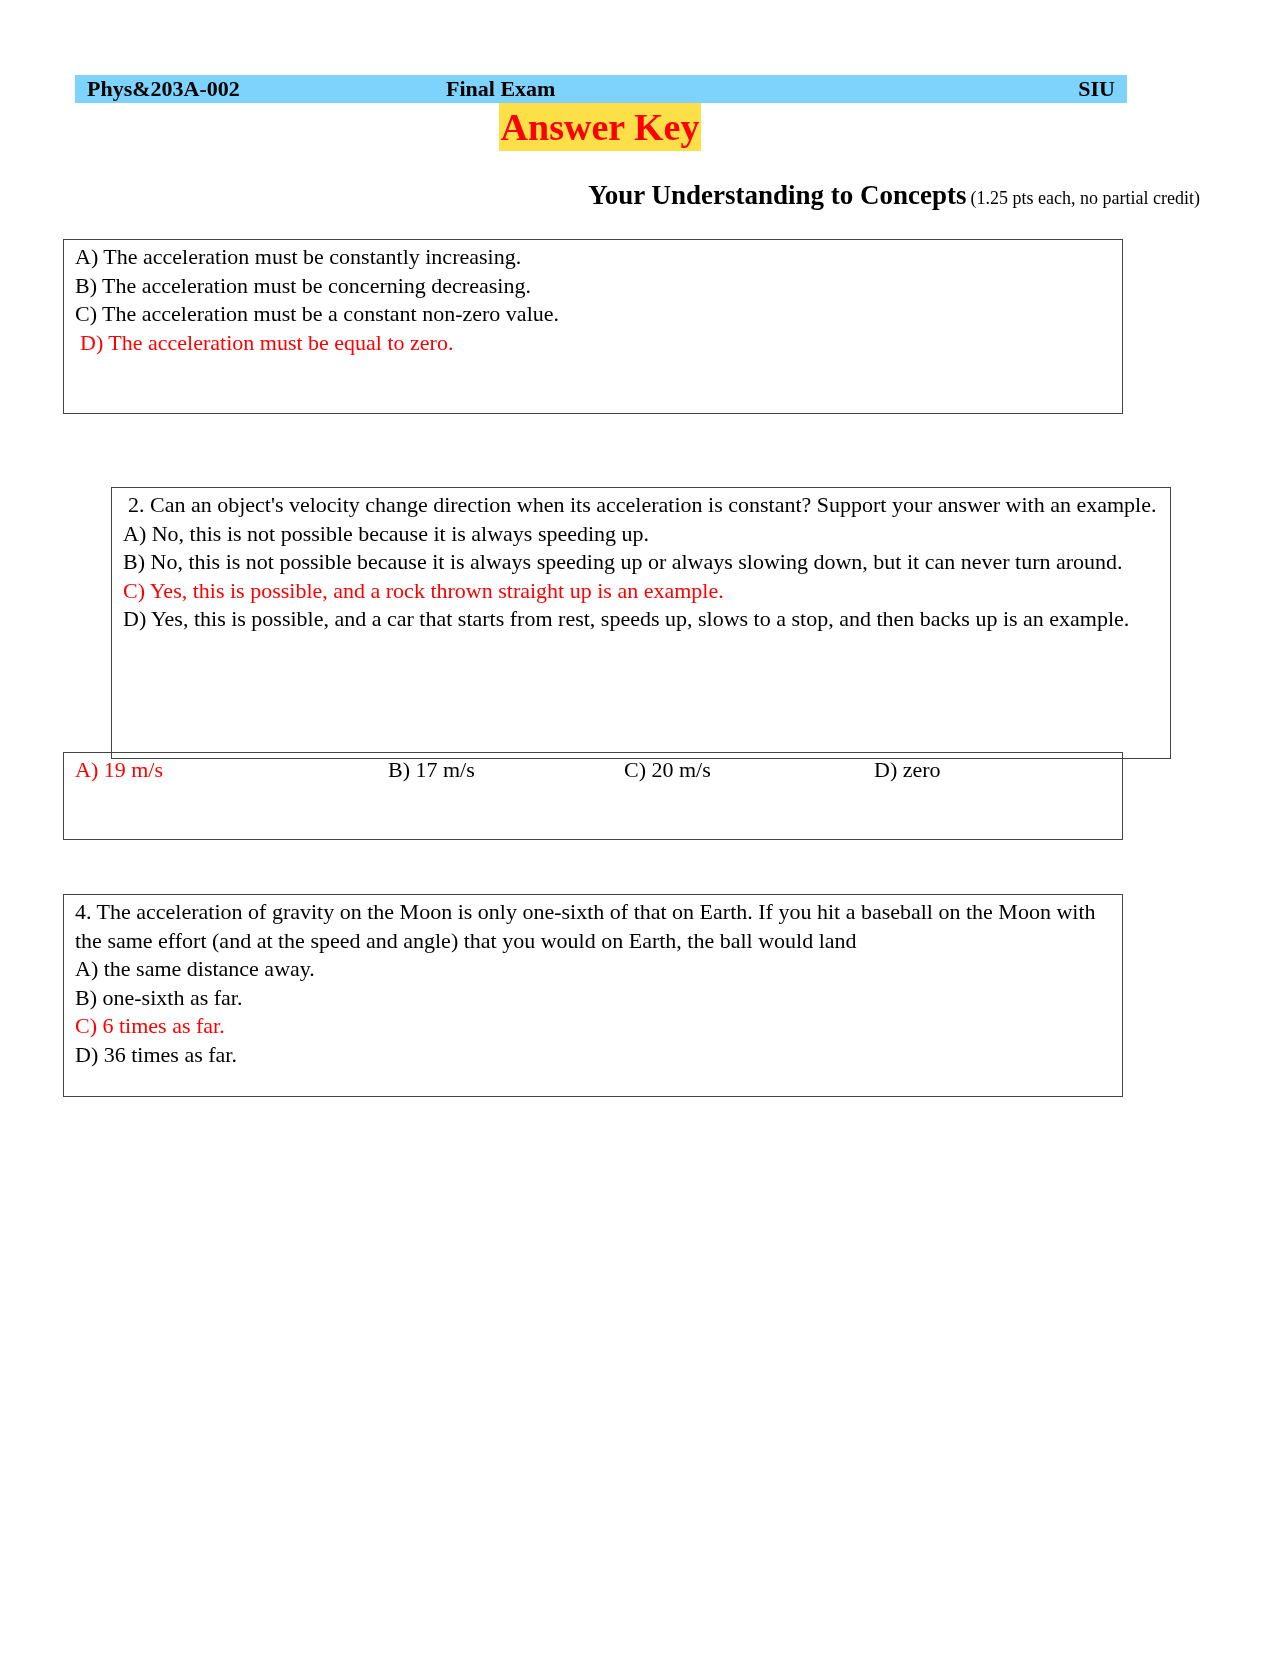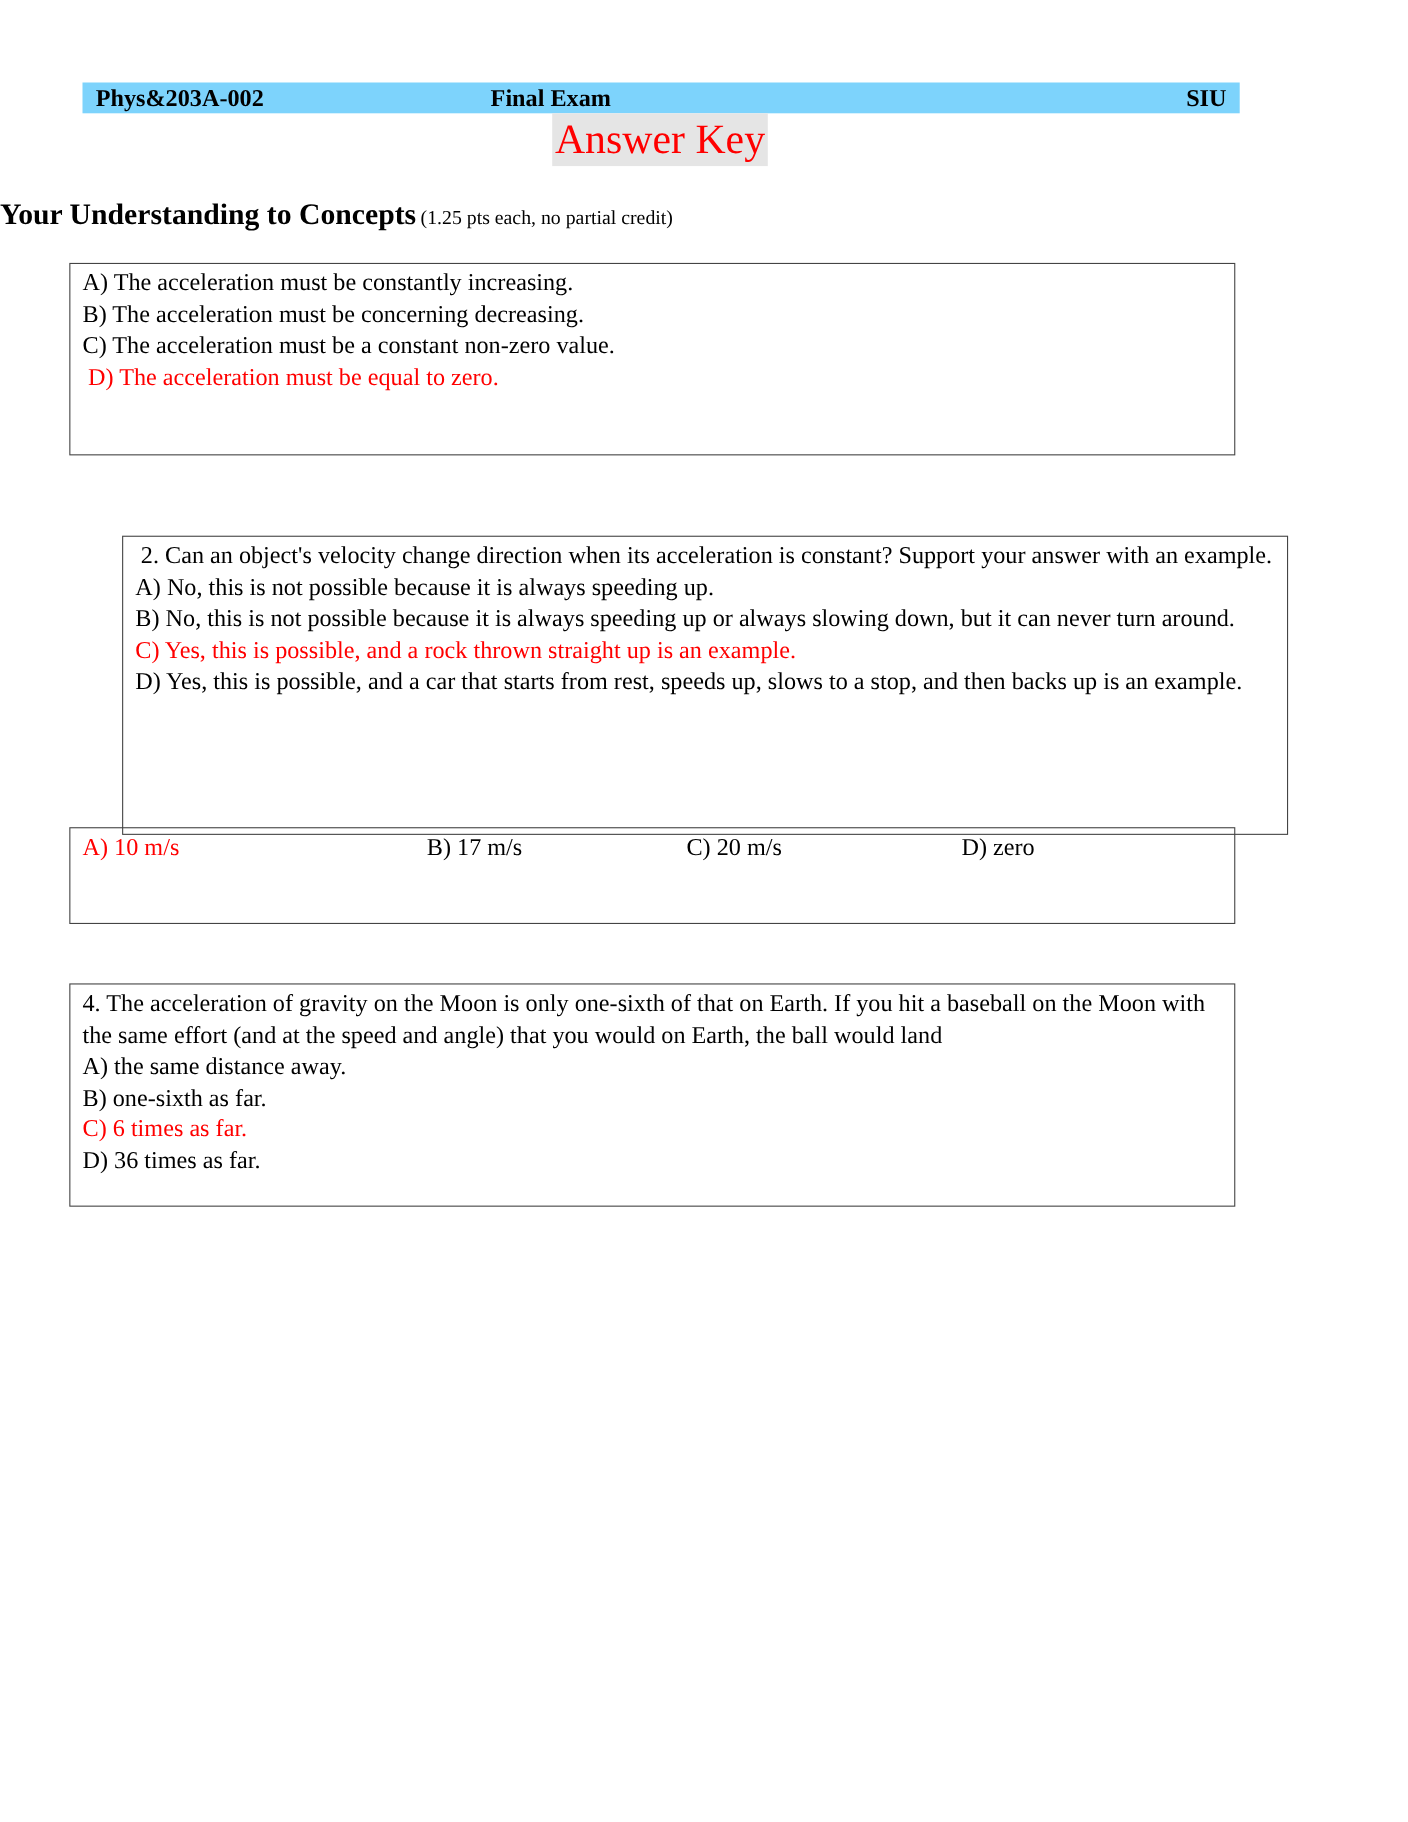--- a/index.html
+++ b/index.html
@@ -3,22 +3,22 @@
 <meta charset="utf-8">
 <style>
   html, body { margin:0; padding:0; background:#ffffff; }
   body { width:1280px; height:1656px; position:relative; font-family:"Liberation Serif", "DejaVu Serif", serif; color:#000; }
   .header-bar { position:absolute; left:75px; top:75px; width:1052px; height:28px; background:#7dd3fc; }
   .header-bar span { position:absolute; top:1px; font-weight:bold; font-size:22px; line-height:26px; }
   .h-course { left:12px; }
   .h-exam { left:371px; }
   .h-school { right:12px; }
   .answer-key-wrap { position:absolute; top:103px; left:0; width:1200px; text-align:center; }
-  .answer-key { display:inline-block; background:#e5e5e5; color:#ff0000; font-weight:normal; font-size:38px; line-height:48px; padding:0 2px; }
-  .section-title { position:absolute; top:180px; left:0; width:1200px; text-align:left; }
+  .answer-key { display:inline-block; background:#fde047; color:#ff0000; font-weight:bold; font-size:38px; line-height:48px; padding:0 2px; }
+  .section-title { position:absolute; top:180px; left:0; width:1200px; text-align:right; }
   .section-title .main { font-weight:bold; font-size:27px; }
   .section-title .sub { font-size:18px; }
   .qbox { position:absolute; left:63px; width:1060px; border:1px solid #444; box-sizing:border-box; padding:3px 10px 2px 11px; font-size:22px; line-height:28.5px; }
   .qbox p { margin:0; }
   .red { color:#ff0000; }
   .q1 { top:239px; height:175px; }
   .q2 { top:487px; height:272px;margin-left:48px; }
   .q3 { top:752px; height:88px; }
   .q4 { top:894px; height:203px; }
   .choice-row { position:relative; height:28.5px; }
@@ -53,21 +53,21 @@
 <div class="qbox q2">
   <p style="padding-left:5px">2. Can an object's velocity change direction when its acceleration is constant?  Support your answer with an example.</p>
   <p>A) No, this is not possible because it is always speeding up.</p>
   <p>B) No, this is not possible because it is always speeding up or always slowing down, but it can never turn around.</p>
   <p class="red">C) Yes, this is possible, and a rock thrown straight up is an example.</p>
   <p>D) Yes, this is possible, and a car that starts from rest, speeds up, slows to a stop, and then backs up is an example.</p>
 </div>
 
 <div class="qbox q3">
   <div class="choice-row">
-    <span class="c-a red">A) 10 m/s</span>
+    <span class="c-a red">A) 19 m/s</span>
     <span class="c-b">B) 17 m/s</span>
     <span class="c-c">C) 20 m/s</span>
     <span class="c-d">D) zero</span>
   </div>
 </div>
 
 <div class="qbox q4">
   <p>4. The acceleration of gravity on the Moon is only one-sixth of that on Earth.  If you hit a baseball on the Moon with the same effort (and at the speed and angle) that you would on Earth, the ball would land</p>
   <p>A) the same distance away.</p>
   <p>B) one-sixth as far.</p>

